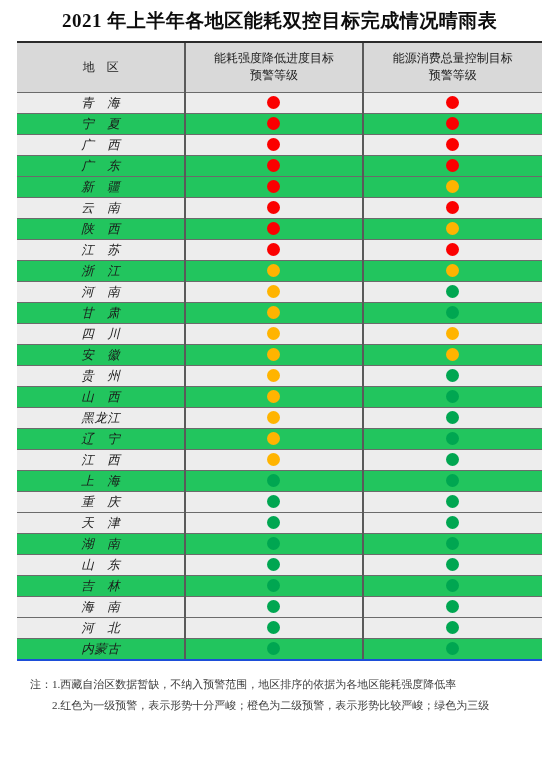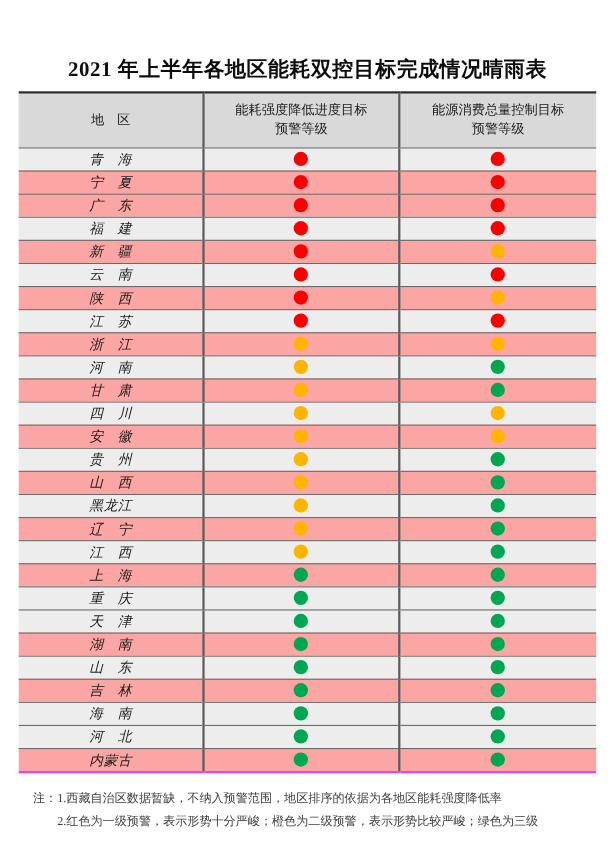--- a/index.html
+++ b/index.html
@@ -13,21 +13,20 @@
 
   .title{
     text-align:center;
     font-family:"Liberation Serif","DejaVu Serif",serif;
     font-weight:bold;
     font-size:19px;
     color:#0d0d0d;
     letter-spacing:0.5px;
     padding:8px 0 7px 0;
     white-space:nowrap;
-    margin-top:42px;
   }
 
   .tbl-wrap{padding:0 17px 0 17px;}
   table.grid{
     width:100%;
     border-collapse:collapse;
     table-layout:fixed;
     font-family:"Liberation Serif","DejaVu Serif",serif;
     border-radius:28px;
   }
@@ -52,22 +51,22 @@
     border-top:2px solid #2b2b2b;
     border-bottom:1px solid #6b6b6b;
   }
   table.grid th.sep, table.grid td.sep{
     border-left:2px solid #5a5a5a;
   }
   .hdr-l2{display:block;font-family:Liberation Serif, serif;}
 
   tbody tr{height:20px;font-style:italic;}
   tbody tr.even td{background:#ededed;}
-  tbody tr.odd td{background:#fca5a5;}
-  tbody tr:last-child td{border-bottom:2px solid #d946ef;}
+  tbody tr.odd td{background:#22c55e;}
+  tbody tr:last-child td{border-bottom:2px solid #1d4ed8;}
 
   td.region{
     font-size:12.5px;
     color:#1a1a1a;
     letter-spacing:0.5px;
     height:20px;
     line-height:20px;
   }
 
   td.dotcell{height:20px;line-height:0;}
@@ -123,27 +122,27 @@
           <tr class="even">
             <td class="region">青　海</td>
             <td class="dotcell sep"><span class="dot red"></span></td>
             <td class="dotcell sep"><span class="dot red"></span></td>
           </tr>
           <tr class="odd">
             <td class="region">宁　夏</td>
             <td class="dotcell sep"><span class="dot red"></span></td>
             <td class="dotcell sep"><span class="dot red"></span></td>
           </tr>
+          <tr class="even">
+            <td class="region">广　西</td>
+            <td class="dotcell sep"><span class="dot red"></span></td>
+            <td class="dotcell sep"><span class="dot red"></span></td>
+          </tr>
           <tr class="odd">
             <td class="region">广　东</td>
-            <td class="dotcell sep"><span class="dot red"></span></td>
-            <td class="dotcell sep"><span class="dot red"></span></td>
-          </tr>
-          <tr class="even">
-            <td class="region">福　建</td>
             <td class="dotcell sep"><span class="dot red"></span></td>
             <td class="dotcell sep"><span class="dot red"></span></td>
           </tr>
           <tr class="odd">
             <td class="region">新　疆</td>
             <td class="dotcell sep"><span class="dot red"></span></td>
             <td class="dotcell sep"><span class="dot orange"></span></td>
           </tr>
           <tr class="even">
             <td class="region">云　南</td>

